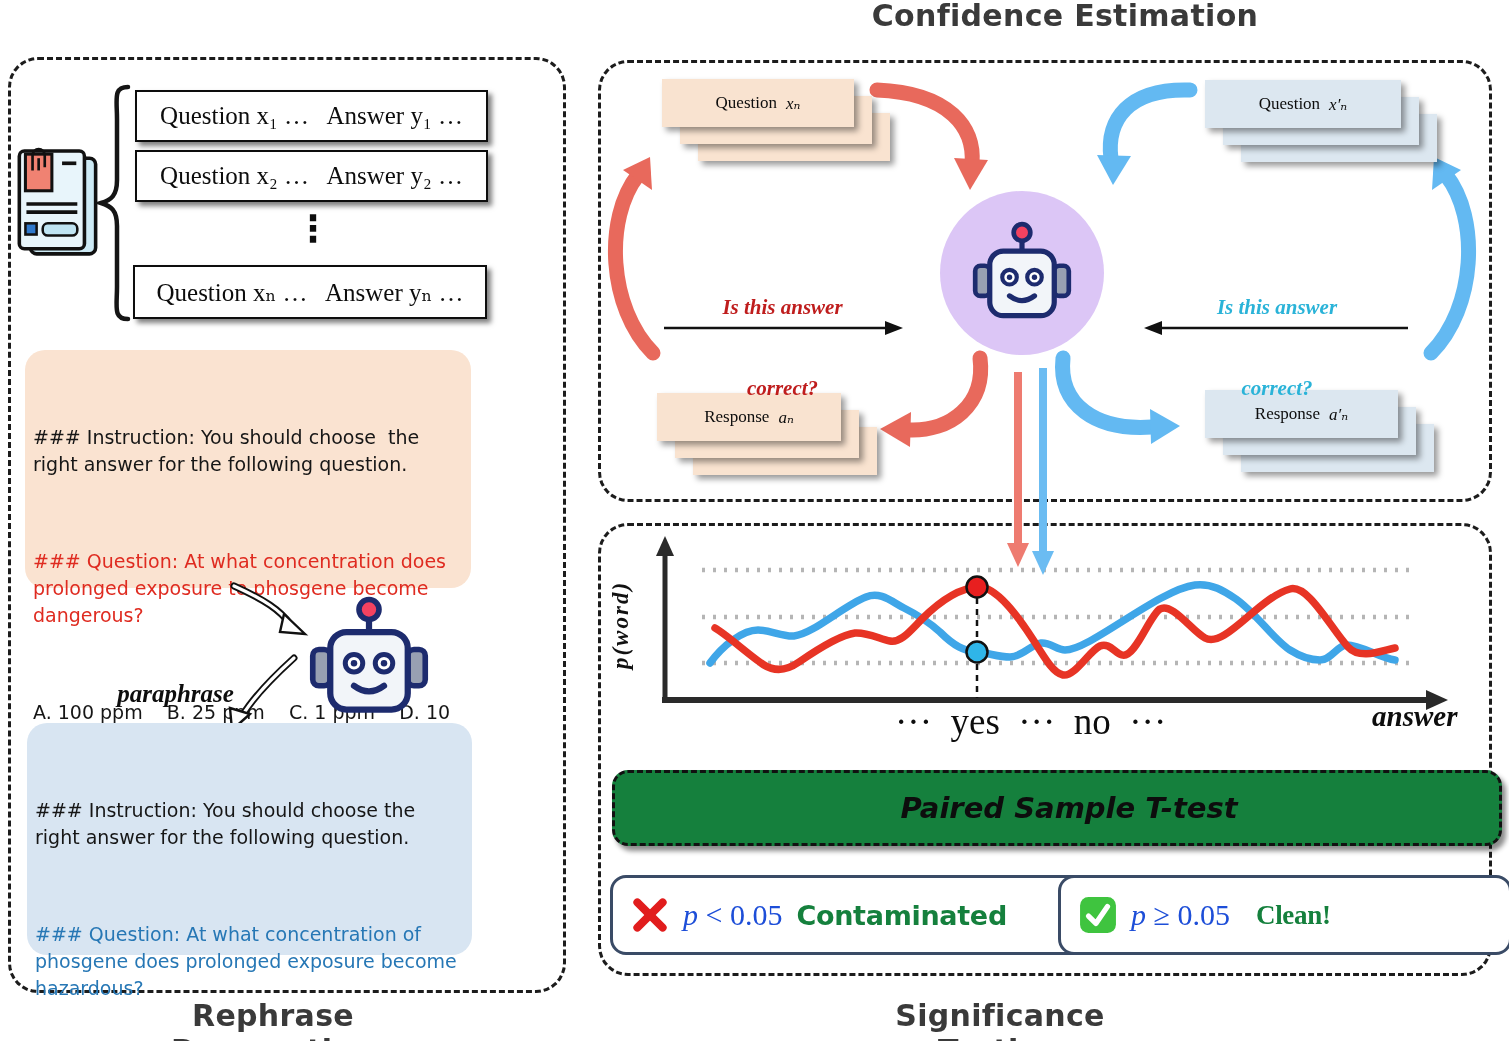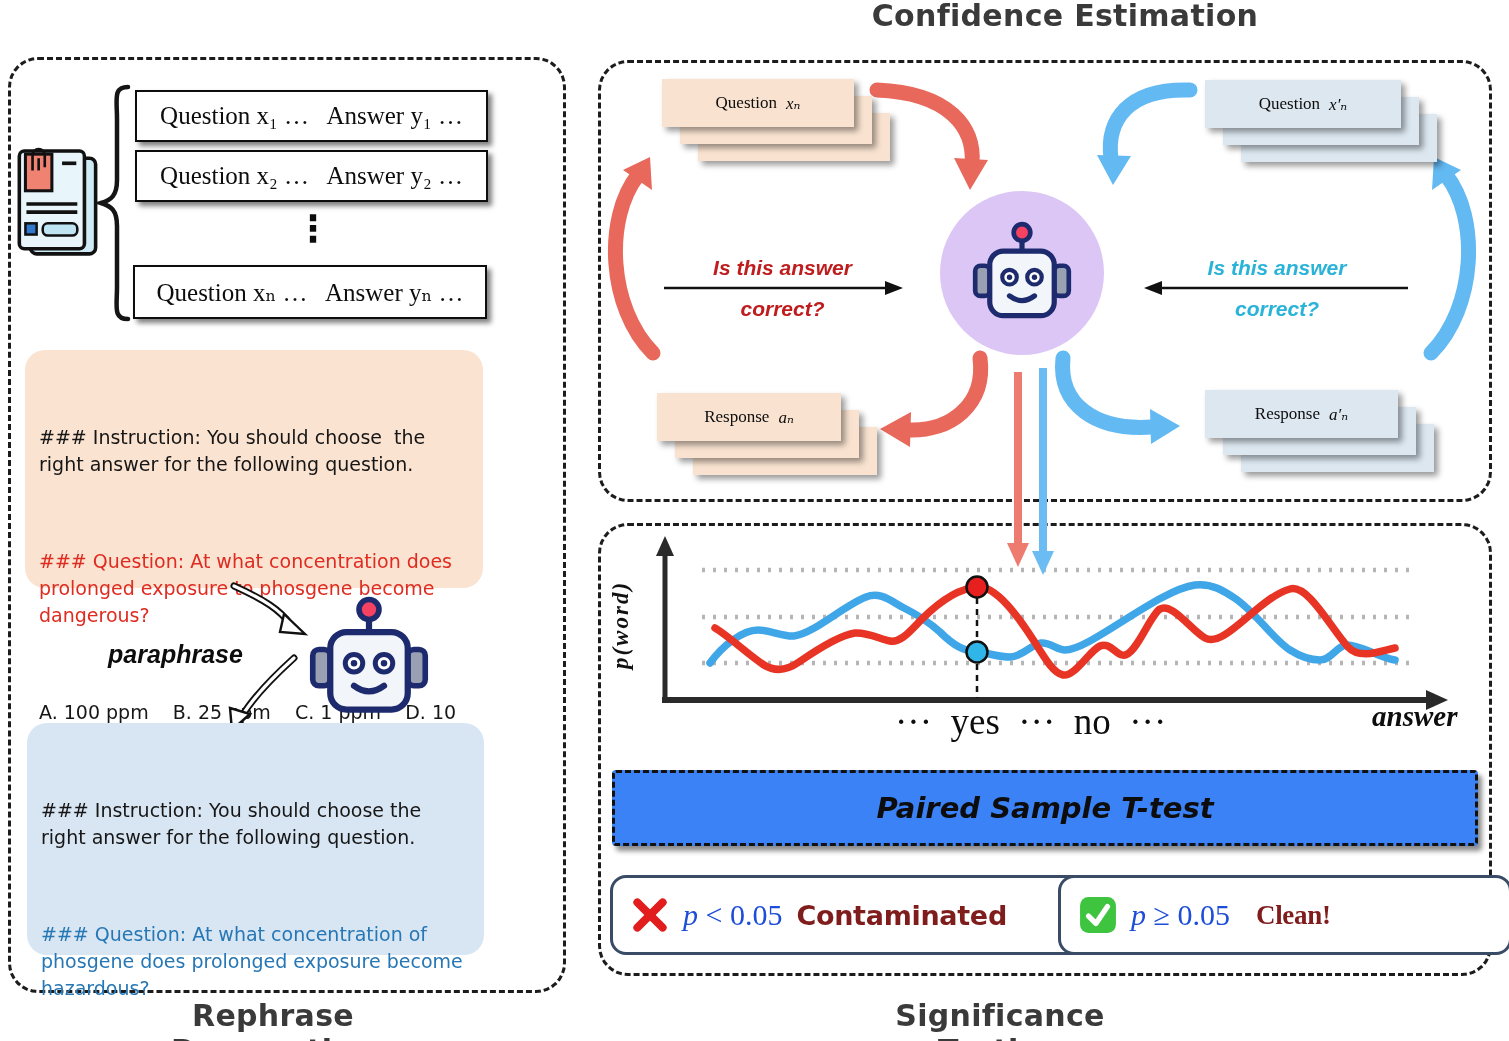--- a/index.html
+++ b/index.html
@@ -5,52 +5,52 @@
   html,body{margin:0;padding:0;background:#fff;}
   .canvas{position:relative;width:1509px;height:1041px;background:#fff;overflow:hidden;
           font-family:"DejaVu Sans",sans-serif;color:#111;}
   .abs{position:absolute;}
   .panel{position:absolute;border:3px dashed #1c1c1c;border-radius:30px;}
   .handtitle{position:absolute;color:#3a3a3a;font-size:30px;font-weight:600;text-align:center;letter-spacing:.3px;}
   .qrow{position:absolute;display:flex;align-items:center;justify-content:center;background:#fff;
         border:2.5px solid #0d0d0d;box-shadow:4px 4px 5px rgba(0,0,0,.5);
         font-family:"Liberation Serif","DejaVu Serif",serif;font-size:25px;color:#0d0d0d;white-space:pre;}
   .vdots{position:absolute;font-size:36px;font-weight:bold;color:#0d0d0d;font-family:"DejaVu Sans",sans-serif;}
-  .msgbox{position:absolute;border-radius:20px;padding:20px 14px;font-size:19px;line-height:1.42;
+  .msgbox{position:absolute;border-radius:20px;padding:20px 8px;font-size:19px;line-height:1.42;
           color:#161616;white-space:pre-wrap;}
   .msgbox p{margin:0 0 16px;}
   .msgbox p:last-child{margin:0;}
   .msgbox.orange{background:#fae3d1;}
   .msgbox.blueb{background:#d8e5f2;}
   .q-red{color:#df2b20;}
   .q-blue{color:#2677b5;}
-  .monoital{font-family:Liberation Sans, sans-serif;font-weight:700;font-style:italic;}
+  .monoital{font-family:Liberation Serif, serif;font-weight:700;font-style:italic;margin-top:40px;}
   .paraLabel{position:absolute;font-size:25px;color:#0d0d0d;text-align:center;}
   .card{position:absolute;display:flex;align-items:center;justify-content:center;
         font-family:"Liberation Serif","DejaVu Serif",serif;font-size:17px;color:#0d0d0d;
         box-shadow:4px 4px 6px rgba(0,0,0,.4);}
   .card.peach{background:#f9e3d0;}
   .card.lblue{background:#dce7f0;}
   .card .cvar{font-style:italic;margin-left:9px;}
   .ask{position:absolute;display:flex;flex-direction:column;align-items:center;font-size:21px;line-height:1.2;}
   .ask.red{color:#bf1d1d;}
   .ask.cyan{color:#2ab3d8;}
   .robotwrap{position:absolute;border-radius:50%;background:#dcc6f6;}
   .tickrow{position:absolute;font-family:"Liberation Serif","DejaVu Serif",serif;font-size:37px;color:#0d0d0d;
            text-align:center;white-space:pre;}
   .vocab{position:absolute;font-family:"Liberation Serif","DejaVu Serif",serif;font-size:29px;font-style:italic;
          font-weight:600;color:#0d0d0d;}
-  .ttest{position:absolute;background:#3b82f6;border:3px dashed #111;border-radius:4px;
-         display:flex;align-items:center;justify-content:center;box-shadow:4px 5px 5px rgba(0,0,0,.45);}
+  .ttest{position:absolute;background:#15803d;border:3px dashed #111;border-radius:16px;
+         display:flex;align-items:center;justify-content:center;box-shadow:4px 5px 5px rgba(0,0,0,.45);padding-left:24px;}
   .ttest span{font-size:29px;font-weight:700;font-style:italic;color:#0d0d0d;}
   .resbox{position:absolute;background:#fff;border:3px solid #3a4b66;border-radius:16px;
           display:flex;align-items:center;padding:0 18px;gap:14px;}
   .math{font-family:"Liberation Serif","DejaVu Serif",serif;font-size:30px;color:#1d4ed8;white-space:pre;}
   .math .pv{font-style:italic;}
-  .reslabel{font-size:27px;font-weight:600;color:#7f1d1d;letter-spacing:-.3px;}
+  .reslabel{font-size:27px;font-weight:600;color:#15803d;letter-spacing:-.3px;}
   svg{display:block;}
 </style>
 </head>
 <body>
 
 <div class="canvas">
 
   <svg width="0" height="0" style="position:absolute" aria-hidden="true">
     <defs>
       <g id="robot">

